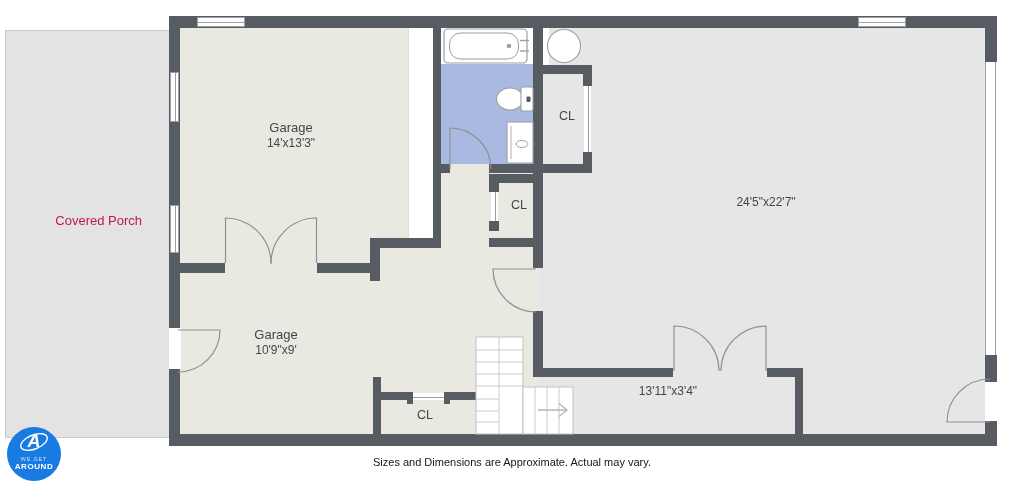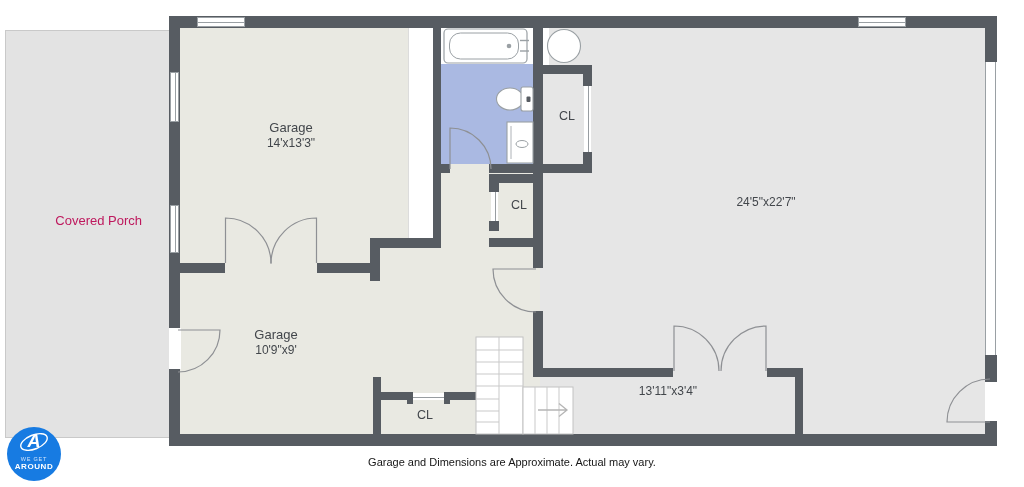--- a/index.html
+++ b/index.html
@@ -175,21 +175,21 @@
   </div>
 
   <div class="room-label" style="left:598px;top:384px;width:140px;">
     <div class="dm">13'11"x3'4"</div>
   </div>
 
   <div class="cl-label" style="left:549px;top:109px;width:36px;">CL</div>
   <div class="cl-label" style="left:501px;top:198px;width:36px;">CL</div>
   <div class="cl-label" style="left:407px;top:408px;width:36px;">CL</div>
 
-  <div id="disclaimer">Garage and Dimensions are Approximate. Actual may vary.</div>
+  <div id="disclaimer">Sizes and Dimensions are Approximate. Actual may vary.</div>
 
   <div id="logo">
     <div class="mono-wrap">
       <div class="mono">A</div>
       <svg width="54" height="28">
         <ellipse cx="27" cy="15" rx="14" ry="7" fill="none" stroke="#ffffff" stroke-width="1.4" transform="rotate(-22 27 15)"></ellipse>
       </svg>
     </div>
     <div class="l1">WE GET</div>
     <div class="l2">AROUND</div>

